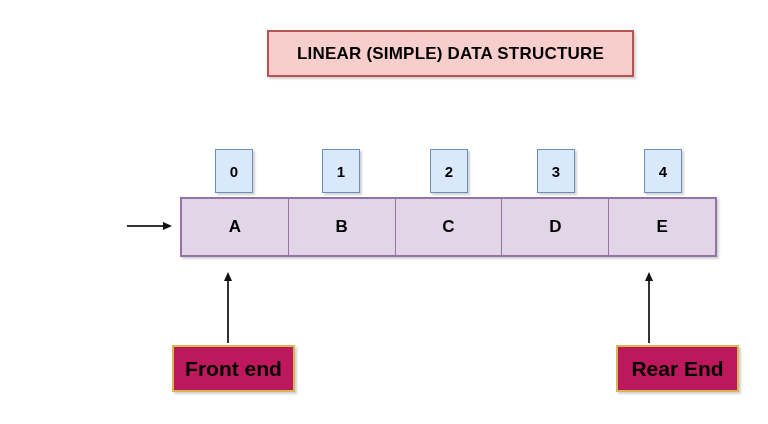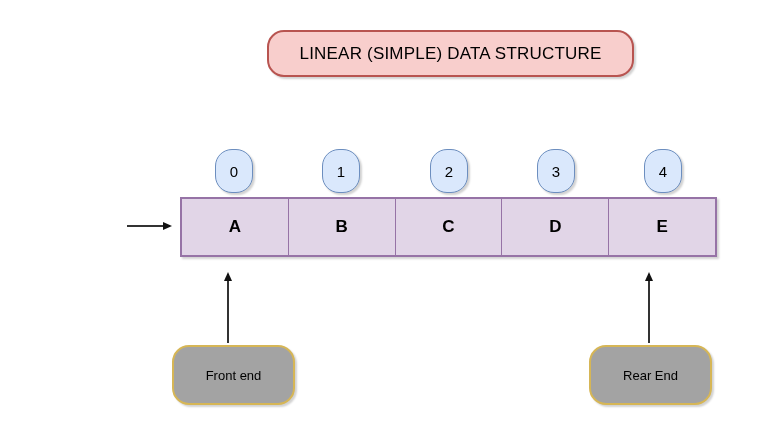--- a/index.html
+++ b/index.html
@@ -13,25 +13,24 @@
     width: 768px;
     height: 424px;
     background: #ffffff;
     overflow: hidden;
   }
   .box {
     position: absolute;
     display: flex;
     align-items: center;
     justify-content: center;
-    font-weight: normal;
+    font-weight: bold;
     color: #000000;
     box-sizing: border-box;
     box-shadow: 2px 2px 2px rgba(0,0,0,0.18);
-    border-radius: 17px;
   }
   .title-box {
     left: 267px; top: 30px;
     width: 367px; height: 47px;
     background: #f8cecc;
     border: 2px solid #b85450;
     font-size: 17px;
     letter-spacing: 0.2px;
   }
   .index-box {
@@ -65,27 +64,27 @@
   .array-cell:first-child { border-left: none; }
   .indices-box {
     left: 31px; top: 203px;
     width: 93px; height: 45px;
     background: #d5e8d4;
     border: 1.5px solid #82b366;
     font-size: 14px;
   }
   .pointer-box {
     top: 345px;
-    width: 123px; height: 60px;
-    background: #a3a3a3;
+    width: 123px; height: 47px;
+    background: #be185d;
     border: 2px solid #d6b656;
-    font-size: 13px;
+    font-size: 21px;
   }
   .front-box { left: 172px; }
-  .rear-box  { left: 589px; justify-content: center; }
+  .rear-box  { left: 616px; justify-content: center; }
   .arrows {
     position: absolute;
     left: 0; top: 0;
     width: 768px; height: 424px;
     pointer-events: none;
   }
 </style>
 </head>
 <body>
 

